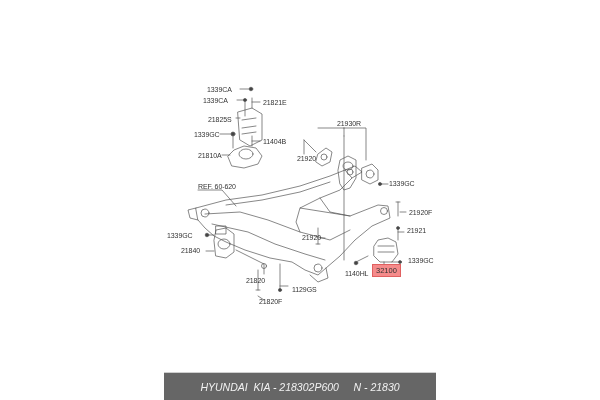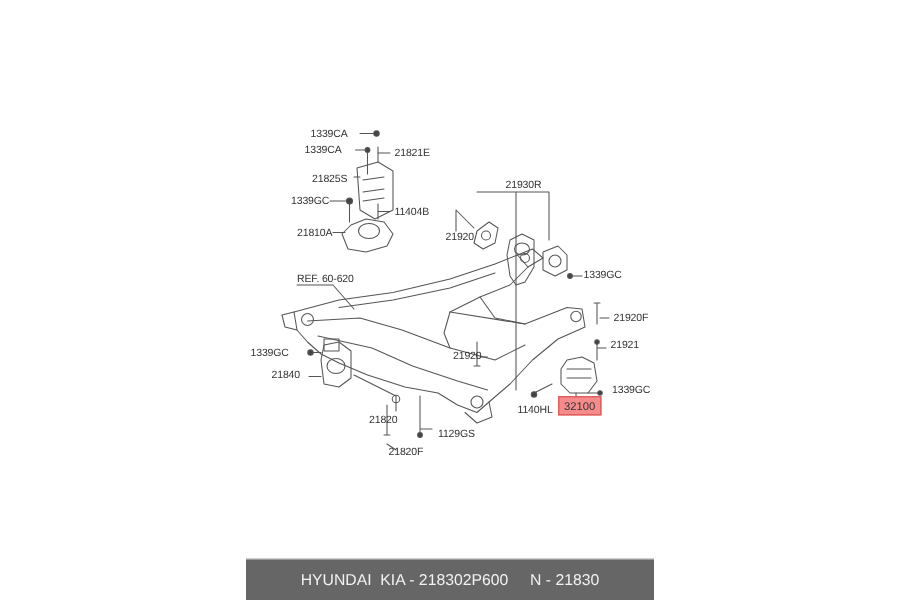--- a/index.html
+++ b/index.html
@@ -1,20 +1,20 @@
 <!DOCTYPE html>
 <html><head>
   <meta charset="utf-8">
   <style>
     html, body { margin: 0; padding: 0; }
     body { width: 600px; height: 400px; background: #ffffff; position: relative; overflow: hidden; font-family: "Liberation Sans", sans-serif; }
     #diagram { position: absolute; left: 0; top: 0; width: 600px; height: 400px; }
     .lbl { position: absolute; font-size: 7px; color: #333; white-space: nowrap; line-height: 8px; letter-spacing: -0.1px; }
     .hl { position: absolute; background: #f58b8b; border: 1px solid #e06060; color: #333; font-size: 7.5px; line-height: 11px; padding: 0 3px; white-space: nowrap; }
-    #banner { position: absolute; left: 164px; top: 372px; width: 272px; height: 28px; background: #666666; border-top: 1px solid #cfcfcf; color: #f2f2f2; font-size: 10.5px; line-height: 28px; text-align: center; white-space: pre; }
+    #banner { position: absolute; left: 164px; top: 372px; width: 272px; height: 28px; background: #666666; border-top: 1px solid #cfcfcf; color: #f2f2f2; font-size: 10.5px; line-height: 28px; text-align: center; white-space: pre; font-style: italic; }
   </style>
 </head>
 <body>
 
 <svg id="diagram" viewBox="0 0 600 400" xmlns="http://www.w3.org/2000/svg">
   <g fill="none" stroke="#555" stroke-width="0.7" stroke-linejoin="round" stroke-linecap="round">
 
     <path d="M196 208 L226 200 L262 195 L300 186 L330 176 L345 170 L352 178 L340 190 L320 198 L300 208 L350 216 L378 205 L388 206 L390 218 L372 226 L355 240 L340 256 L326 268 L318 275 L305 270 L292 262 L270 258 L245 250 L226 242 L214 236 L205 228 L198 220 Z"></path>
     <path d="M205 214 L240 212 L268 220 L300 232 L330 240 L350 230"></path>
     <path d="M212 224 L248 232 L275 244 L305 254 L325 260"></path>

